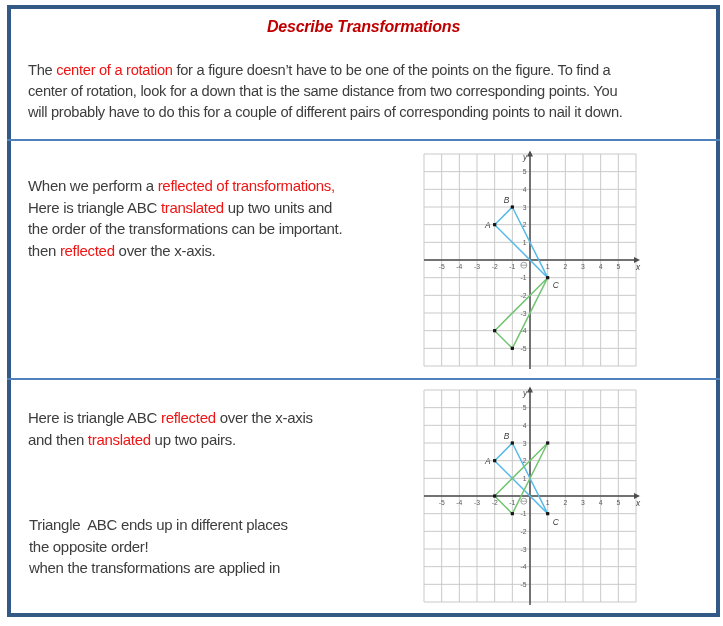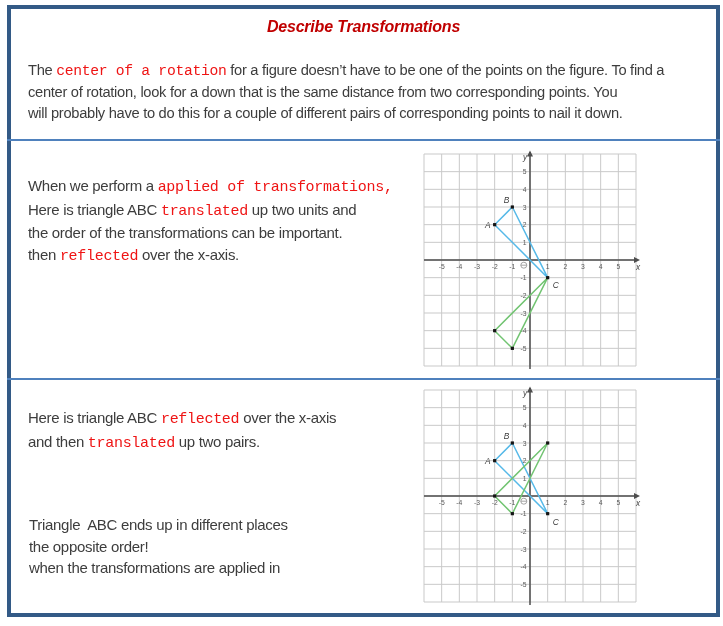--- a/index.html
+++ b/index.html
@@ -5,21 +5,21 @@
   html,body{margin:0;padding:0;background:#fff;}
   .page{position:relative;width:723px;height:626px;background:#ffffff;
         font-family:"Liberation Sans",sans-serif;overflow:hidden;}
   .frame{position:absolute;left:7px;top:5px;width:713px;height:612px;
          border:4px solid var(--frame_border);box-sizing:border-box;background:#fff;}
   .title{position:absolute;top:9px;left:0;right:0;text-align:center;
          font-size:16px;font-weight:bold;color:var(--title_text);letter-spacing:-0.2px;font-style:italic;}
   .bodytext{position:absolute;color:var(--body_text);font-size:15px;line-height:21.5px;
             letter-spacing:-0.3px;}
   .bodytext .line{white-space:nowrap;}
-  .hl{color:var(--highlight_red);font-family:Liberation Mono, monospace;}
+  .hl{color:var(--highlight_red);}
   .intro{left:17px;top:51px;width:690px;font-size:14.7px;line-height:21px;}
   .s2{left:17px;top:166px;width:390px;}
   .s3a{left:17px;top:398px;width:390px;}
   .s3b{left:18px;top:505px;width:390px;}
   .divider{position:absolute;left:-4px;right:-4px;height:0;
            border-top:2px solid var(--divider);}
   .d1{top:130px;}
   .d2{top:369px;}
   .graph{position:absolute;}
   .g1{left:411px;top:141px;}
@@ -35,21 +35,21 @@
 
     <div class="bodytext intro">
         <div class="line"><span>The </span><span class="hl">center of a rotation</span><span> for a figure doesn’t have to be one of the points on the figure. To find a</span></div>
         <div class="line"><span>center of rotation, look for a down that is the same distance from two corresponding points. You</span></div>
         <div class="line"><span>will probably have to do this for a couple of different pairs of corresponding points to nail it down.</span></div>
       </div>
 
     <div class="divider d1"></div>
 
     <div class="bodytext s2">
-        <div class="line"><span>When we perform a </span><span class="hl">applied of transformations</span><span class="hl">,</span></div>
+        <div class="line"><span>When we perform a </span><span class="hl">reflected of transformations</span><span class="hl">,</span></div>
         <div class="line"><span>Here is triangle ABC </span><span class="hl">translated</span><span> up two units and</span></div>
         <div class="line"><span>the order of the transformations can be important.</span></div>
         <div class="line"><span>then </span><span class="hl">reflected</span><span> over the x-axis.</span></div>
       </div>
     <svg class="graph g1" xmlns="http://www.w3.org/2000/svg" width="220.00400000000002" height="219.00400000000002">
         <line x1="2" y1="4" x2="2" y2="216.00400000000002" stroke="#c9c9c9" stroke-width="1"></line>
         <line x1="19.667" y1="4" x2="19.667" y2="216.00400000000002" stroke="#c9c9c9" stroke-width="1"></line>
         <line x1="37.334" y1="4" x2="37.334" y2="216.00400000000002" stroke="#c9c9c9" stroke-width="1"></line>
         <line x1="55.001000000000005" y1="4" x2="55.001000000000005" y2="216.00400000000002" stroke="#c9c9c9" stroke-width="1"></line>
         <line x1="72.668" y1="4" x2="72.668" y2="216.00400000000002" stroke="#c9c9c9" stroke-width="1"></line>

